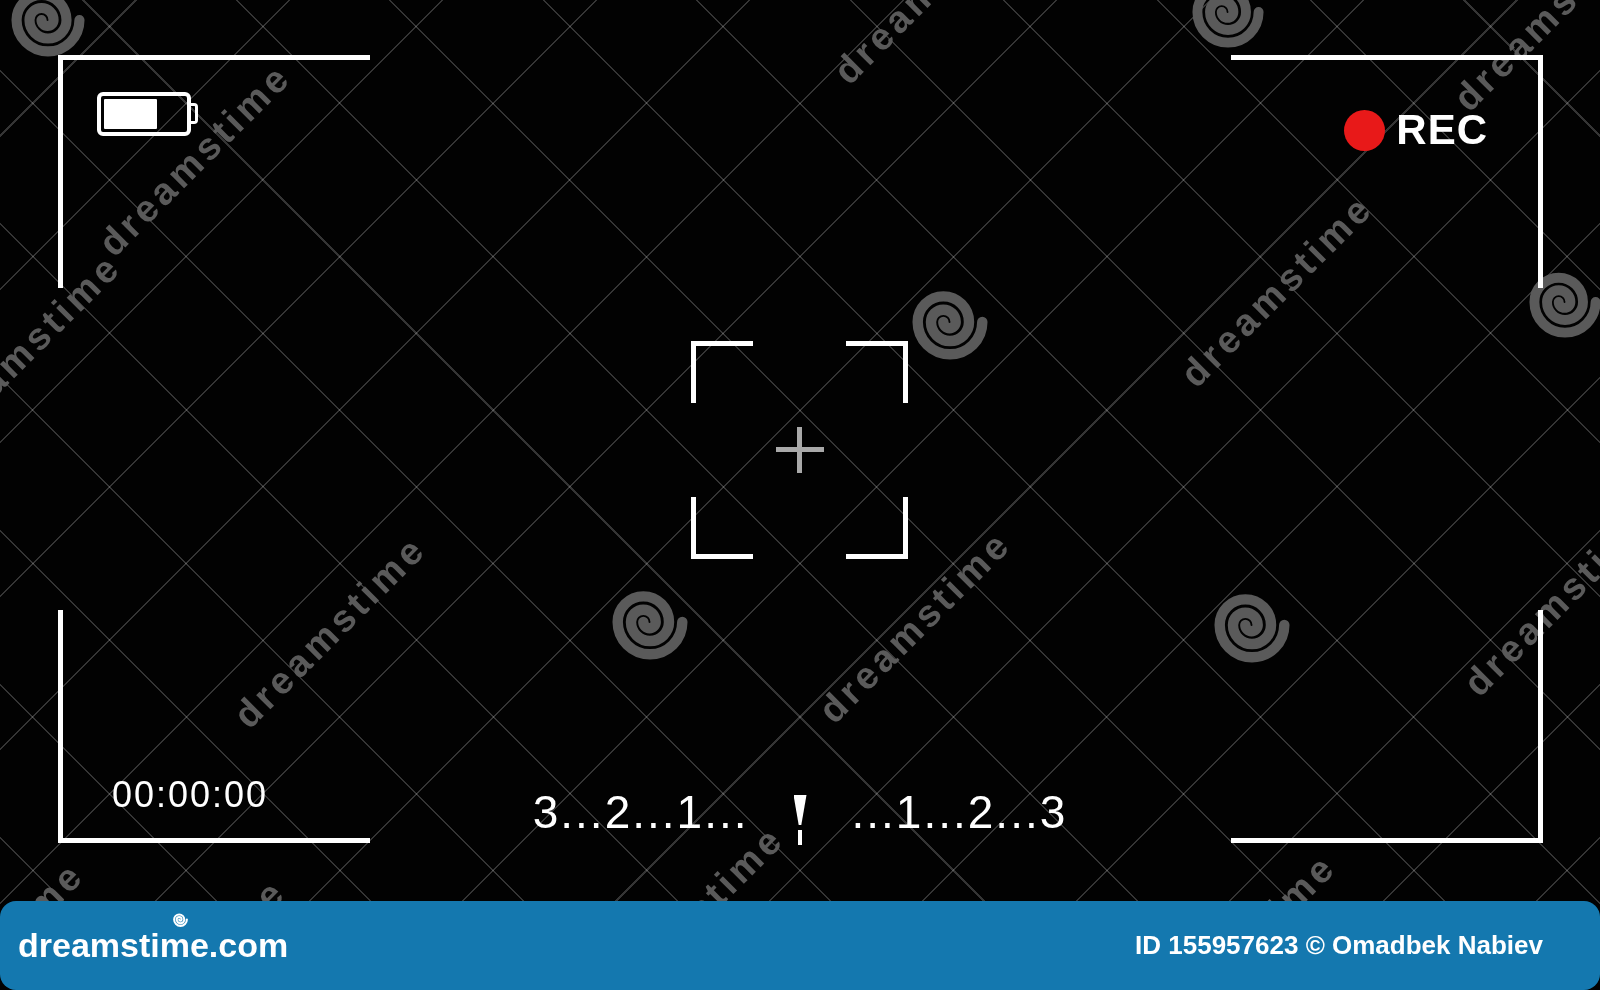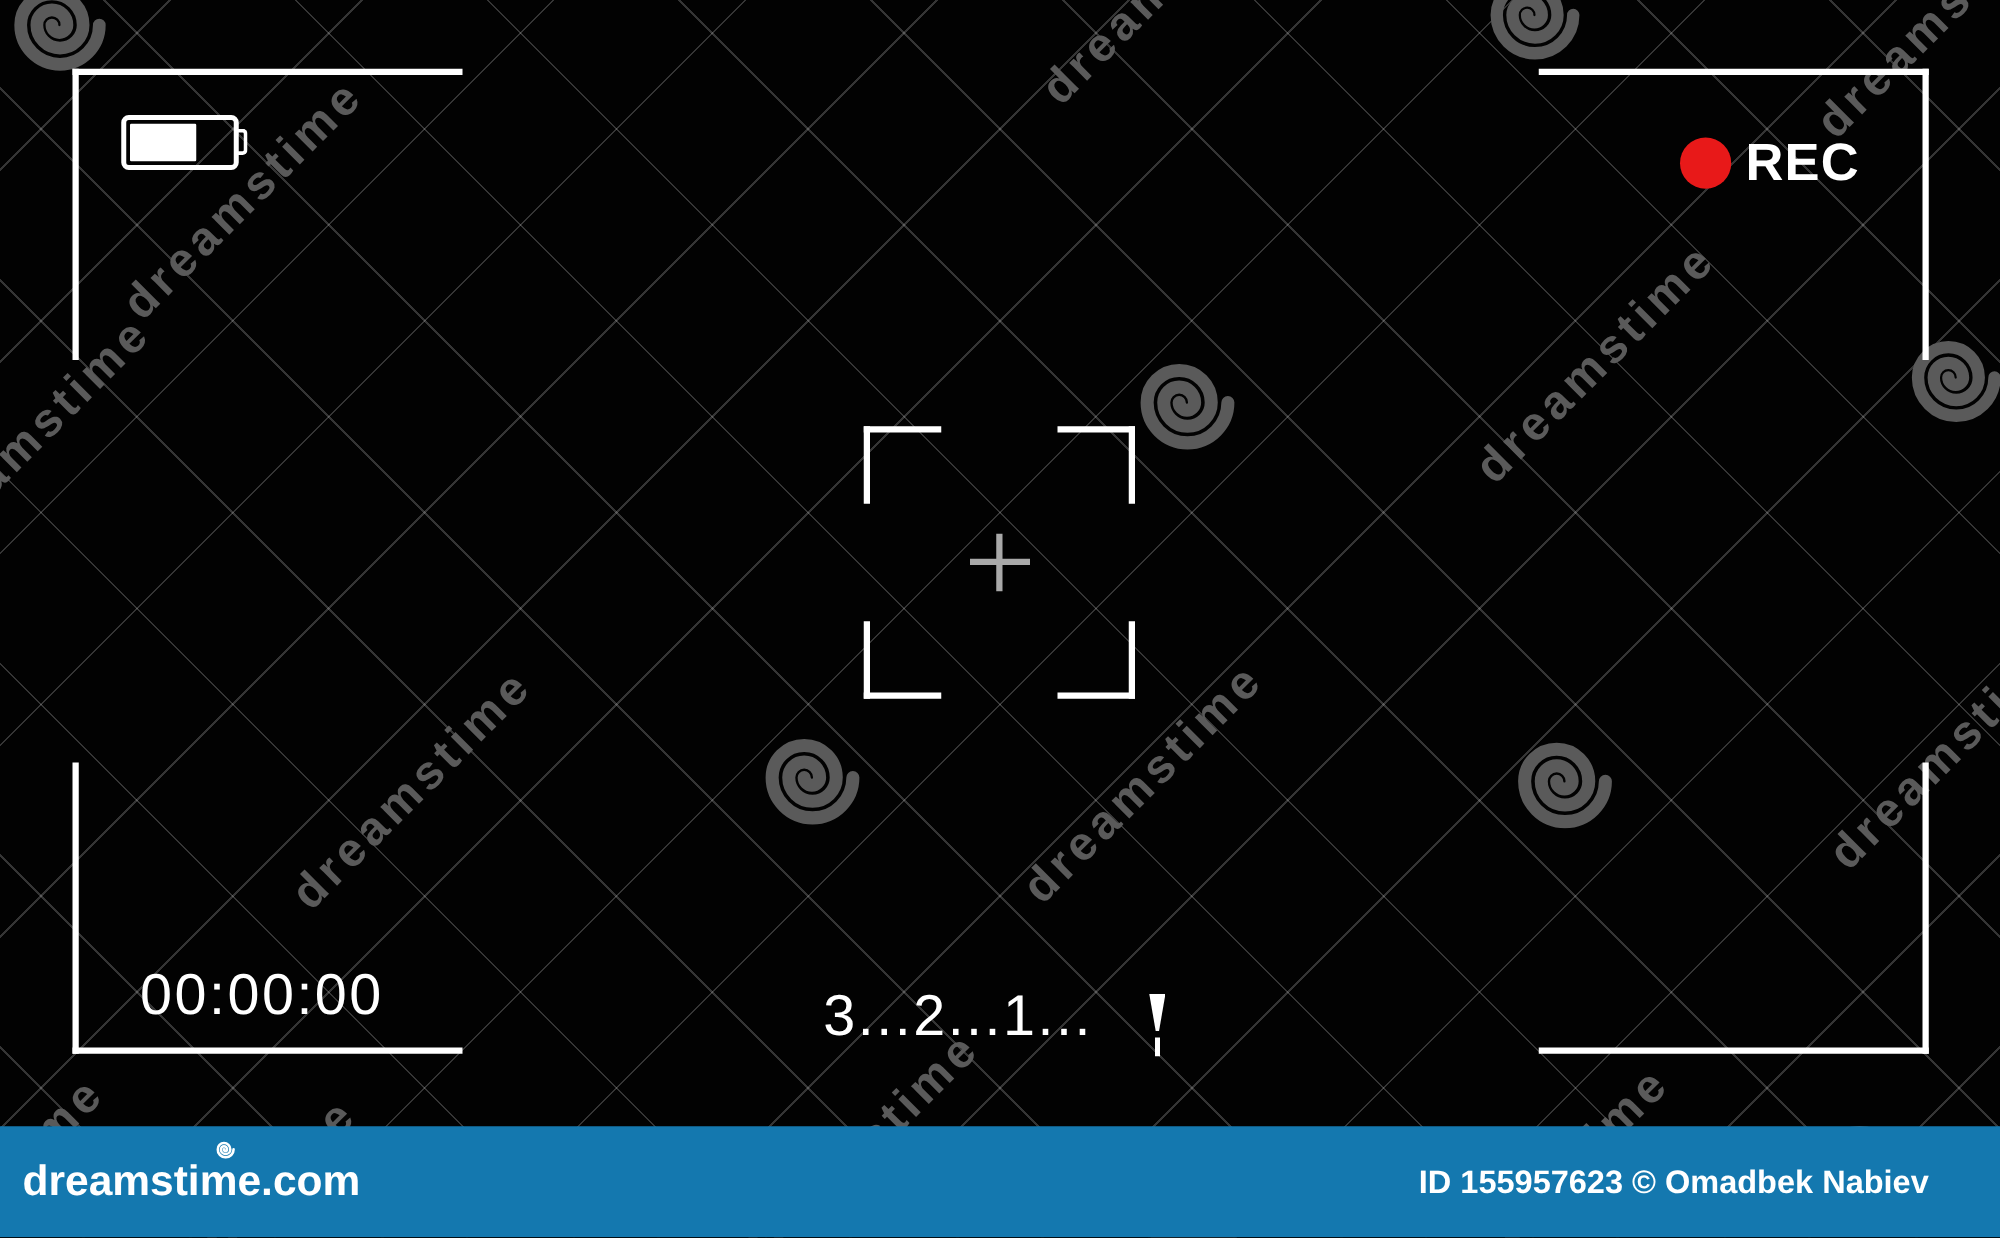--- a/index.html
+++ b/index.html
@@ -41,35 +41,35 @@
   .focus{position:absolute;left:691px;top:341px;width:217px;height:218px;z-index:2;}
   .fc{position:absolute;width:57px;height:57px;}
   .fc.tl{left:0;top:0;border-left:5px solid #fff;border-top:5px solid #fff;}
   .fc.tr{right:0;top:0;border-right:5px solid #fff;border-top:5px solid #fff;}
   .fc.bl{left:0;bottom:0;border-left:5px solid #fff;border-bottom:5px solid #fff;}
   .fc.br{right:0;bottom:0;border-right:5px solid #fff;border-bottom:5px solid #fff;}
   .cross-h{position:absolute;left:85px;top:106px;width:48px;height:5px;background:#a9a9a9;}
   .cross-v{position:absolute;left:106px;top:86px;width:5px;height:46px;background:#a9a9a9;}
 
   .timer{position:absolute;left:112px;top:770px;z-index:2;color:#fff;
-    font-size:46px;line-height:50px;letter-spacing:2px;font-weight:normal;}
+    font-size:36px;line-height:50px;letter-spacing:2px;font-weight:normal;}
 
   .scale{position:absolute;left:0;top:787px;width:1600px;z-index:2;
     display:flex;justify-content:center;align-items:flex-start;
     color:#fff;font-size:46px;line-height:50px;letter-spacing:2px;gap:36px;}
   .scale-marker{display:flex;flex-direction:column;align-items:center;
     margin:8px 9px 0 9px;}
   .marker-wedge{width:13px;height:30px;background:#fff;
     clip-path:polygon(0 0,100% 0,60% 100%,40% 100%);}
   .marker-tick{width:4px;height:15px;background:#fff;margin-top:5px;}
 
   
   .footer{position:absolute;left:0;top:901px;width:1600px;height:89px;z-index:5;
     background:#1478af;display:flex;align-items:center;justify-content:space-between;
-    padding:0 57px 0 18px;box-sizing:border-box;}
+    padding:0 57px 0 18px;box-sizing:border-box;border-radius:16px;}
   .footer-logo{color:#fff;font-weight:bold;font-size:34px;letter-spacing:0;position:relative;}
   .footer-logo-spiral{position:absolute;left:155px;top:-14px;color:#fff;}
   .footer-credit{color:#ffffff;font-weight:bold;font-size:26px;}
 </style>
 </head>
 <body>
 
 <svg width="0" height="0" style="position:absolute">
   <defs>
     <path id="spiral-path" d="M74,40 A34,34 0 0 1 6,40 A27,27 0 0 1 60,40 A20,20 0 0 1 20,40 A13,13 0 0 1 46,40 A6.5,6.5 0 0 1 33,40" fill="none" stroke="currentColor" stroke-width="11" stroke-linecap="round"></path>
@@ -146,20 +146,21 @@
   </div>
 
   <div class="timer">00:00:00</div>
 
   <div class="scale">
     <span>3...2...1...</span>
     <span class="scale-marker">
       <span class="marker-wedge"></span>
       <span class="marker-tick"></span>
     </span>
+    <span>...1...2...3</span>
   </div>
 
   <div class="footer">
     <div class="footer-logo">
       <span>dreamstime.com</span>
       <svg class="footer-logo-spiral" viewBox="0 0 80 80" width="15" height="15">
           <use href="#spiral-path" style="stroke-width:14"></use>
         </svg>
     </div>
     <div class="footer-credit">ID 155957623 © Omadbek Nabiev</div>

